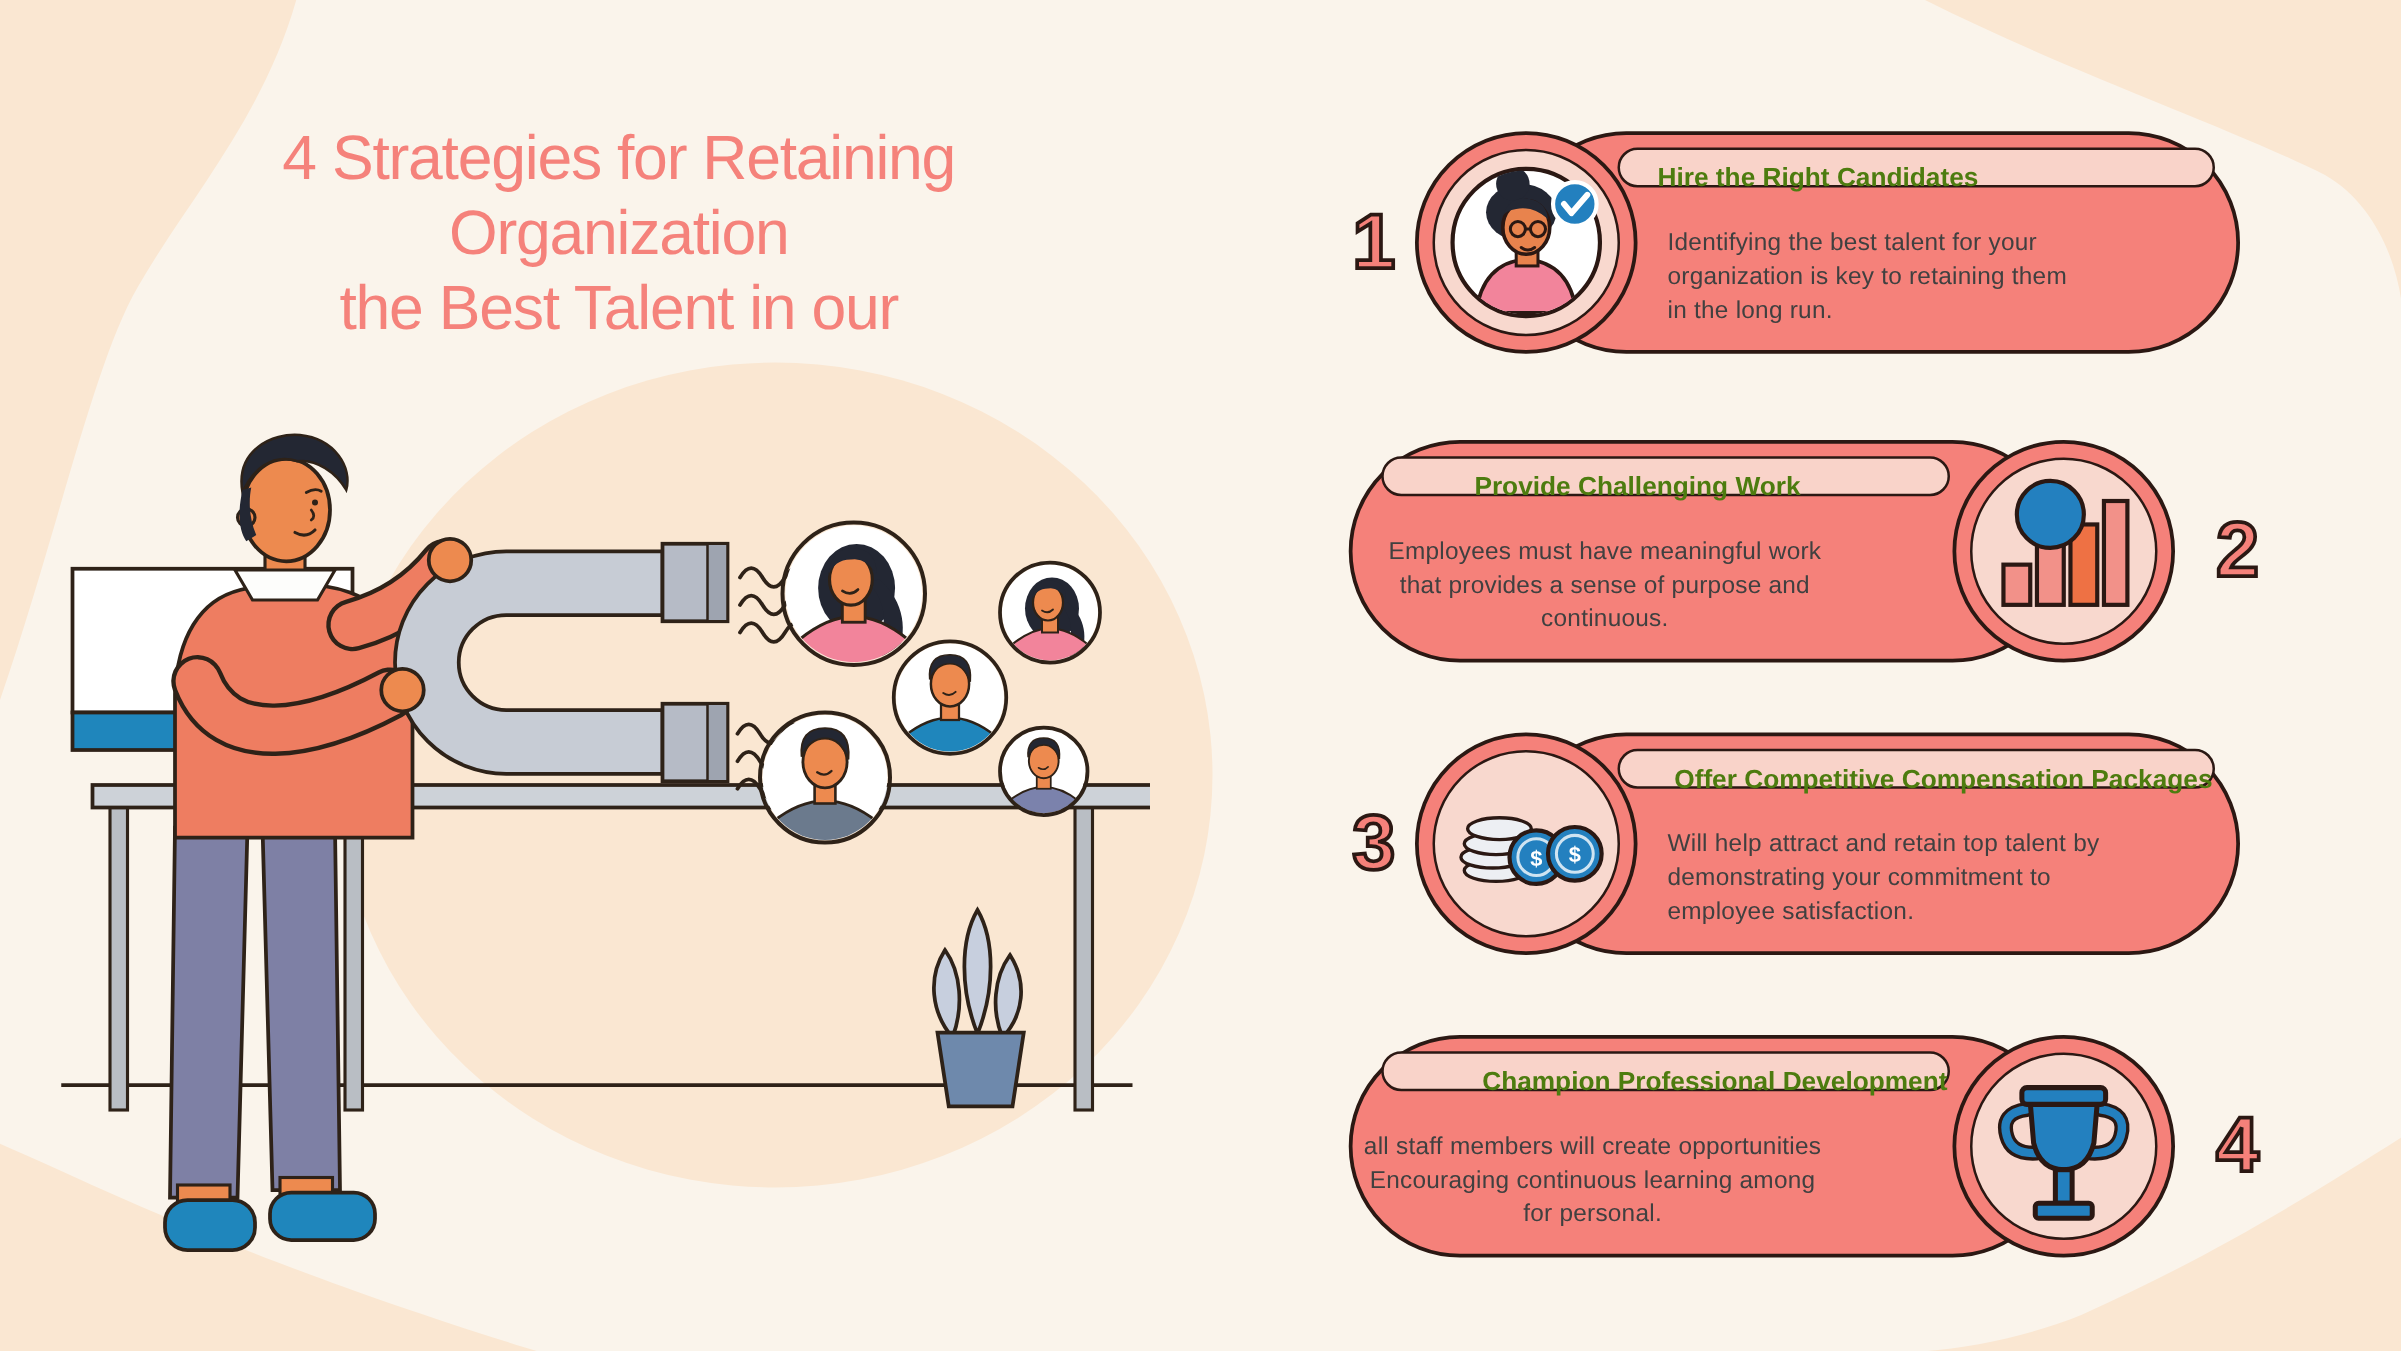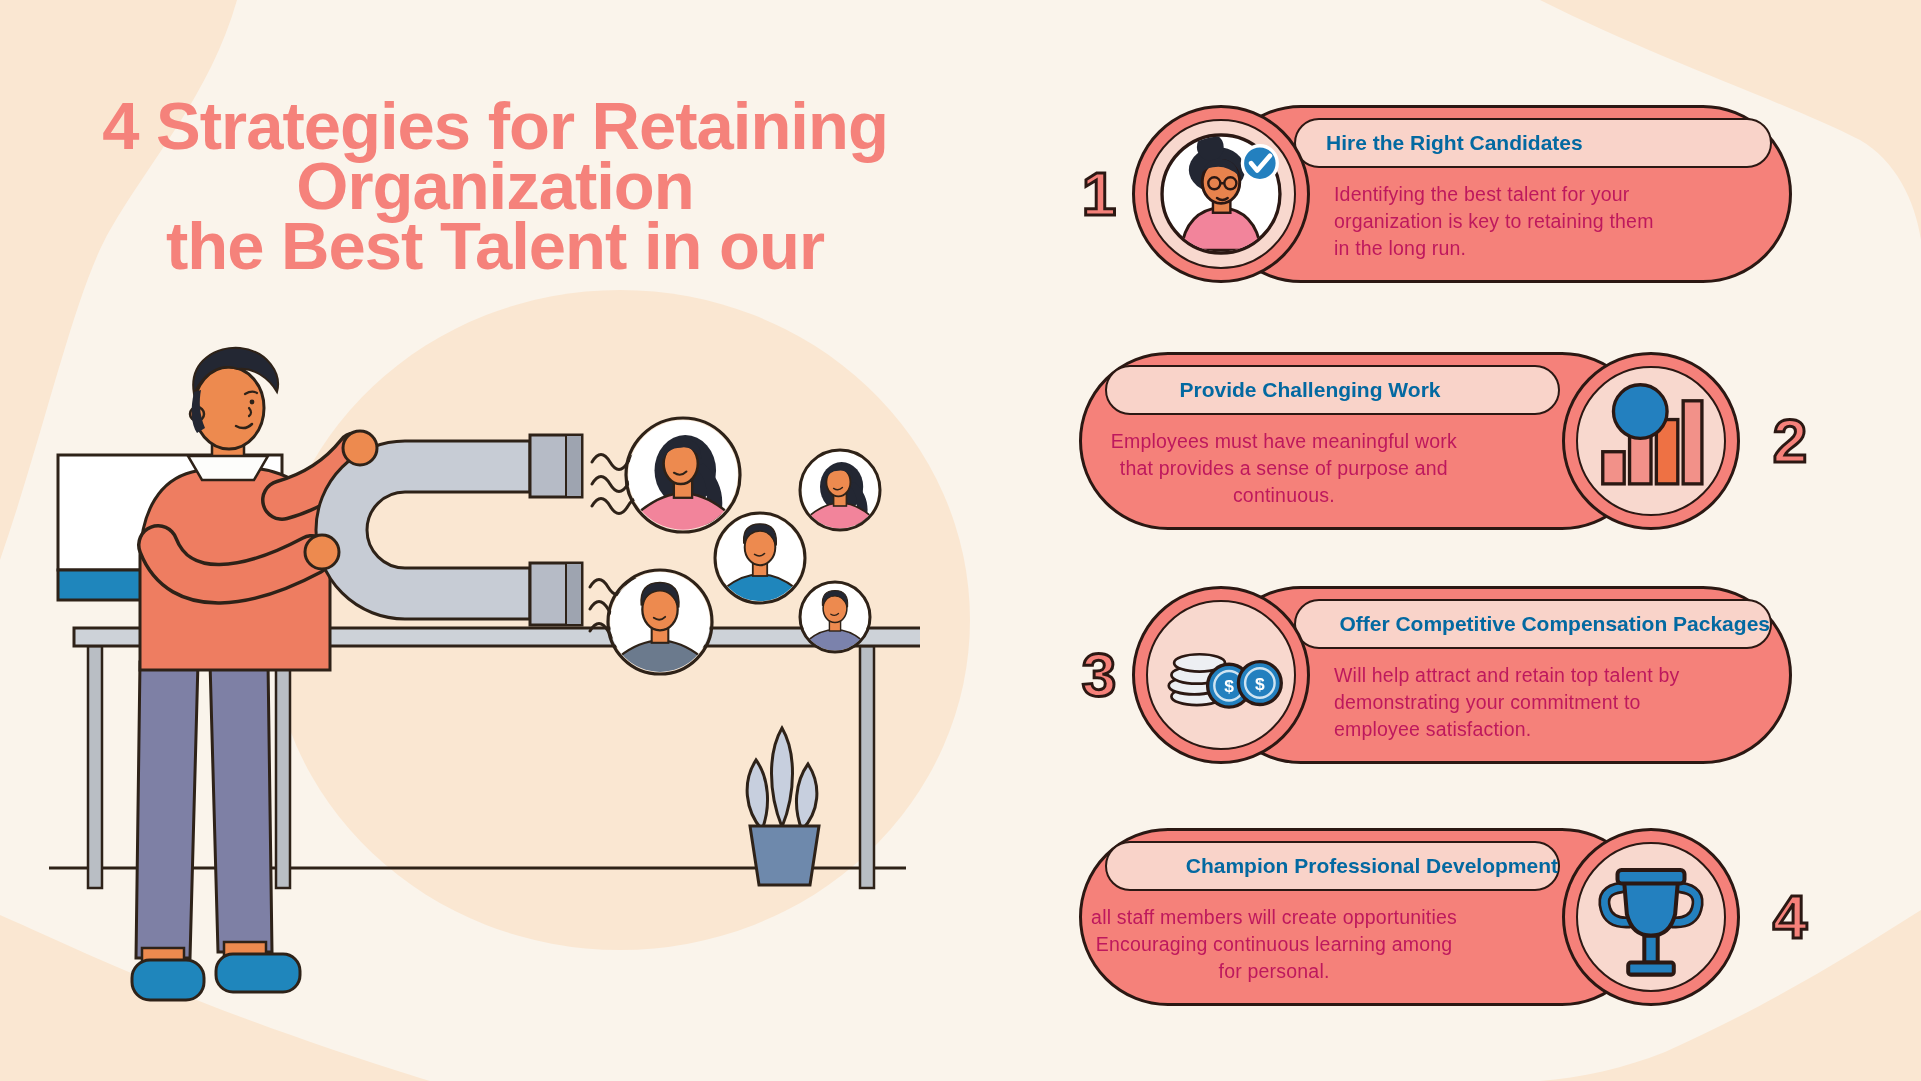--- a/index.html
+++ b/index.html
@@ -4,42 +4,42 @@
 <style>
   html,body{margin:0;padding:0;background:#e8e4dc;}
   #canvas{
     position:relative;width:1921px;height:1081px;overflow:hidden;
     background:#FAF4EB;font-family:"Liberation Sans",sans-serif;
   }
   #bg-blobs{position:absolute;inset:0;}
   
   #main-title{
     position:absolute;left:75px;top:96px;width:840px;text-align:center;
-    color:#F5827B;font-weight:700;font-size:67px;line-height:60px;letter-spacing:-1px;
+    color:#F5827B;font-weight:400;font-size:50px;line-height:60px;letter-spacing:-1px;
   }
   
   .card{position:absolute;left:1072px;width:760px;height:178px;}
   .pill{
     position:absolute;top:0;bottom:0;background:#F5817A;
     border:3px solid #2B1813;border-radius:92px;box-sizing:border-box;z-index:1;
   }
   .card.icon-left  .pill{left:140px;width:580px;}
   .card.icon-right .pill{left:7px;width:572px;}
   .titlebar{
-    position:absolute;top:13px;height:50px;background:#F9D3C9;
+    position:absolute;top:13px;height:32px;background:#F9D3C9;
     border:2.5px solid #2B1813;border-radius:26px;box-sizing:border-box;z-index:2;
-    font-size:21px;font-weight:bold;color:#0369a1;line-height:45px;white-space:nowrap;
+    font-size:21px;font-weight:bold;color:#4d7c0f;line-height:45px;white-space:nowrap;
   }
   .card.icon-left  .titlebar{left:222px;width:478px;}
   .card.icon-right .titlebar{left:33px;width:455px;}
   .t-left{text-align:left;padding-left:30px;}
   .t-right{text-align:center;padding-right:45px;}
   .t-center{text-align:right;}
   .cardbody{
-    position:absolute;top:76px;z-index:2;color:#be185d;
+    position:absolute;top:76px;z-index:2;color:#404040;
     font-size:19.5px;line-height:27px;letter-spacing:.2px;white-space:nowrap;
   }
   .card.icon-left  .cardbody{left:262px;text-align:left;}
   .card.icon-right .cardbody{right:375px;text-align:center;}
   .bigcircle{
     position:absolute;top:0;width:178px;height:178px;border-radius:50%;
     background:#F5817A;border:3px solid #2B1813;box-sizing:border-box;z-index:3;
   }
   .card.icon-left  .bigcircle{left:60px;}
   .card.icon-right .bigcircle{left:490px;}

